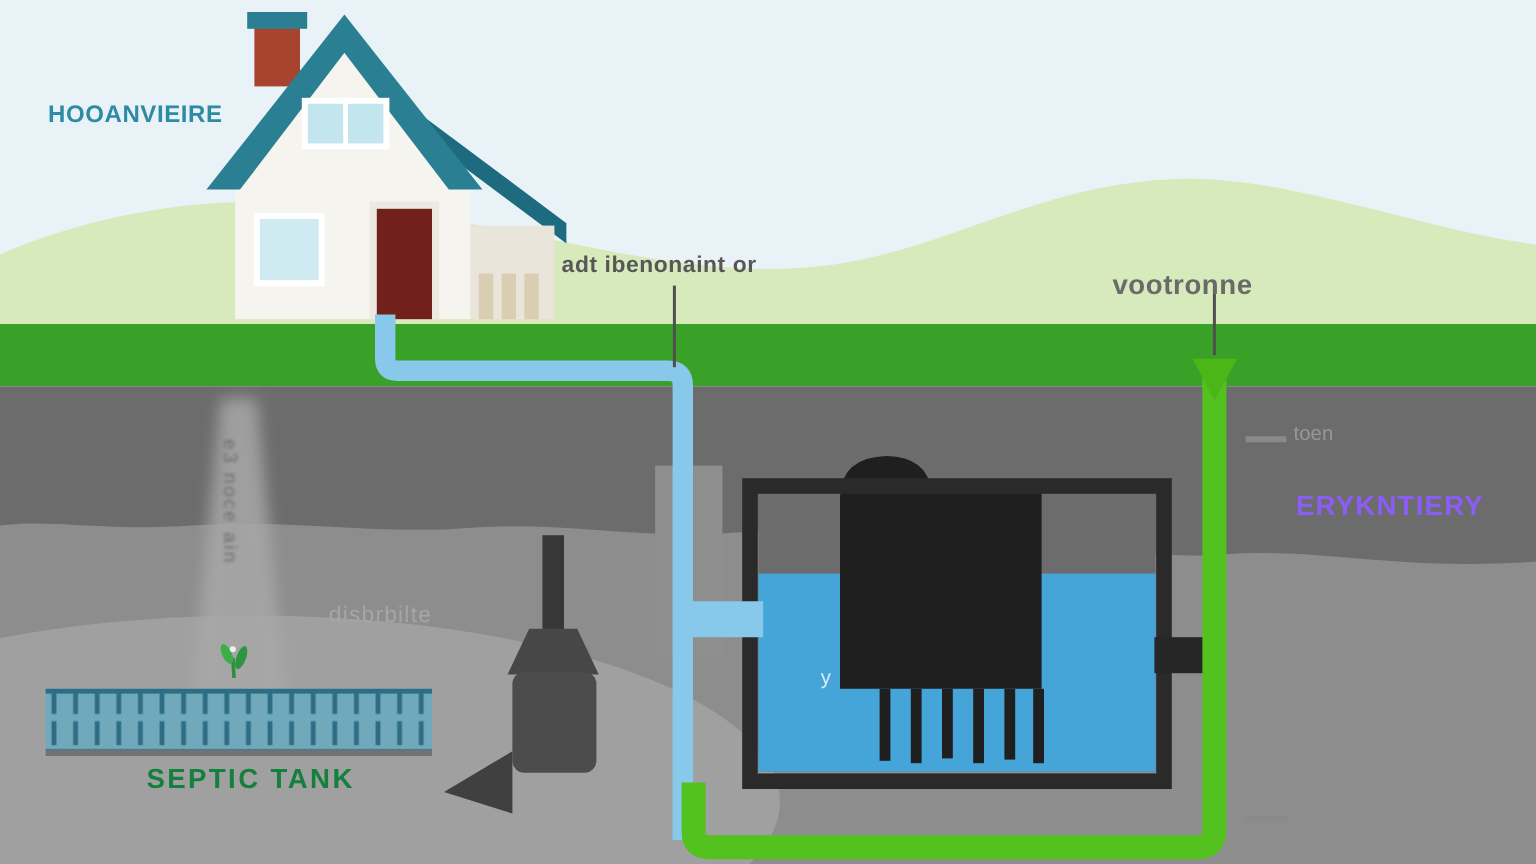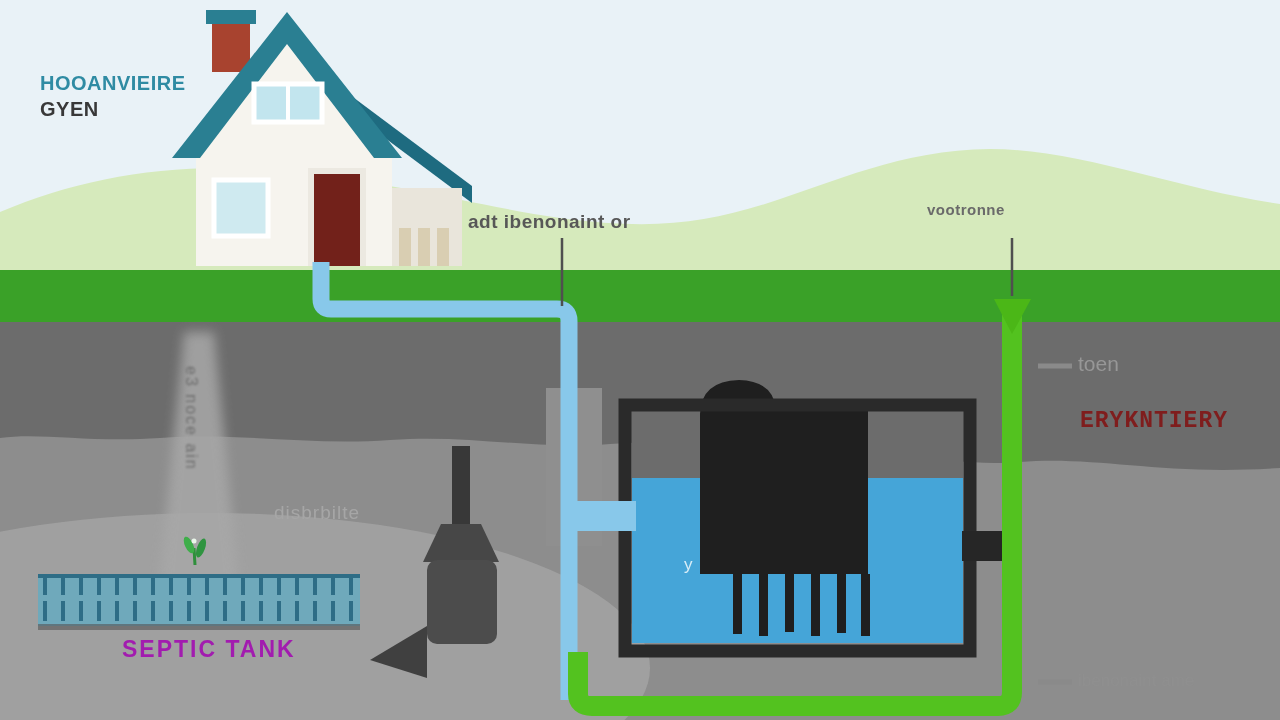--- a/index.html
+++ b/index.html
@@ -4,30 +4,30 @@
 <style>
   html,body{margin:0;padding:0;background:#ffffff;}
   #stage{
     position:relative;width:1280px;height:720px;overflow:hidden;
     font-family:"Liberation Sans", sans-serif;
     background:#e9f2f7;
   }
   #scene{position:absolute;left:0;top:0;}
   .lbl{position:absolute;white-space:nowrap;}
   .house-lbl{left:40px;top:70px;line-height:26px;font-weight:700;font-size:20px;letter-spacing:.5px;}
-  .house-lbl .teal{color:#2f8ba3;}
+  .house-lbl .teal{color:#2f8ba3;margin-top:13px;}
   .house-lbl .dark{color:#383838;}
   .pipe-lbl{left:468px;top:211px;font-size:19px;font-weight:700;color:#575757;letter-spacing:.5px;}
-  .vent-lbl{left:927px;top:201px;font-size:15px;font-weight:700;color:#6a6a6a;letter-spacing:.5px;}
-  .toen-lbl{left:1078px;top:352px;font-size:21px;color:#979797;}
-  .eryk-lbl{left:1080px;top:408px;font-size:23px;font-weight:700;color:#7f1d1d;letter-spacing:1px;font-family:Liberation Mono, monospace;}
+  .vent-lbl{left:927px;top:224px;font-size:23px;font-weight:700;color:#6a6a6a;letter-spacing:.5px;}
+  .toen-lbl{left:1078px;top:352px;font-size:17px;color:#979797;}
+  .eryk-lbl{left:1080px;top:408px;font-size:23px;font-weight:700;color:#8b5cf6;letter-spacing:1px;}
   .rb-lbl{left:1078px;top:671px;font-size:17px;color:#8f8f8f;}
   .mid-lbl{left:274px;top:474px;font-size:19px;color:#a6a6a6;filter:blur(.5px);letter-spacing:1px;margin-top:28px;}
   .col-lbl{left:182px;top:366px;height:210px;writing-mode:vertical-rl;font-size:16px;color:#6d6d6d;filter:blur(1.3px);letter-spacing:2px;}
-  .df-lbl{left:122px;top:636px;font-size:23px;font-weight:700;color:#a21caf;letter-spacing:2px;}
+  .df-lbl{left:122px;top:636px;font-size:23px;font-weight:700;color:#15803d;letter-spacing:2px;}
 </style>
 </head>
 <body>
 
 <div id="stage">
 
   <svg id="scene" width="1280" height="720" viewBox="0 0 1280 720" aria-hidden="true">
     <defs>
       <filter id="blur6" x="-50%" y="-50%" width="200%" height="200%">
           <feGaussianBlur stdDeviation="6"></feGaussianBlur>
@@ -111,21 +111,20 @@
     <g>
       <line x1="195" y1="565" x2="194" y2="548" stroke="#2f8f3c" stroke-width="3"></line>
       <ellipse cx="189" cy="545" rx="4" ry="9" fill="#3fae4a" transform="rotate(-25 189 545)"></ellipse>
       <ellipse cx="201" cy="548" rx="4" ry="10" fill="#2f9440" transform="rotate(20 201 548)"></ellipse>
       <circle cx="194" cy="541" r="2.5" fill="#eaf6ea"></circle>
     </g>
   </svg>
 
   <div class="lbl house-lbl">
     <div class="teal">HOOANVIEIRE</div>
-    <div class="dark">GYEN</div>
   </div>
 
   <div class="lbl pipe-lbl">adt ibenonaint or</div>
   <div class="lbl vent-lbl">vootronne</div>
   <div class="lbl toen-lbl">toen</div>
   <div class="lbl eryk-lbl">ERYKNTIERY</div>
   <div class="lbl rb-lbl">ibenonaint ame</div>
   <div class="lbl mid-lbl">disbrbilte</div>
   <div class="lbl col-lbl">e3 noce ain</div>
   <div class="lbl df-lbl">SEPTIC TANK</div>

